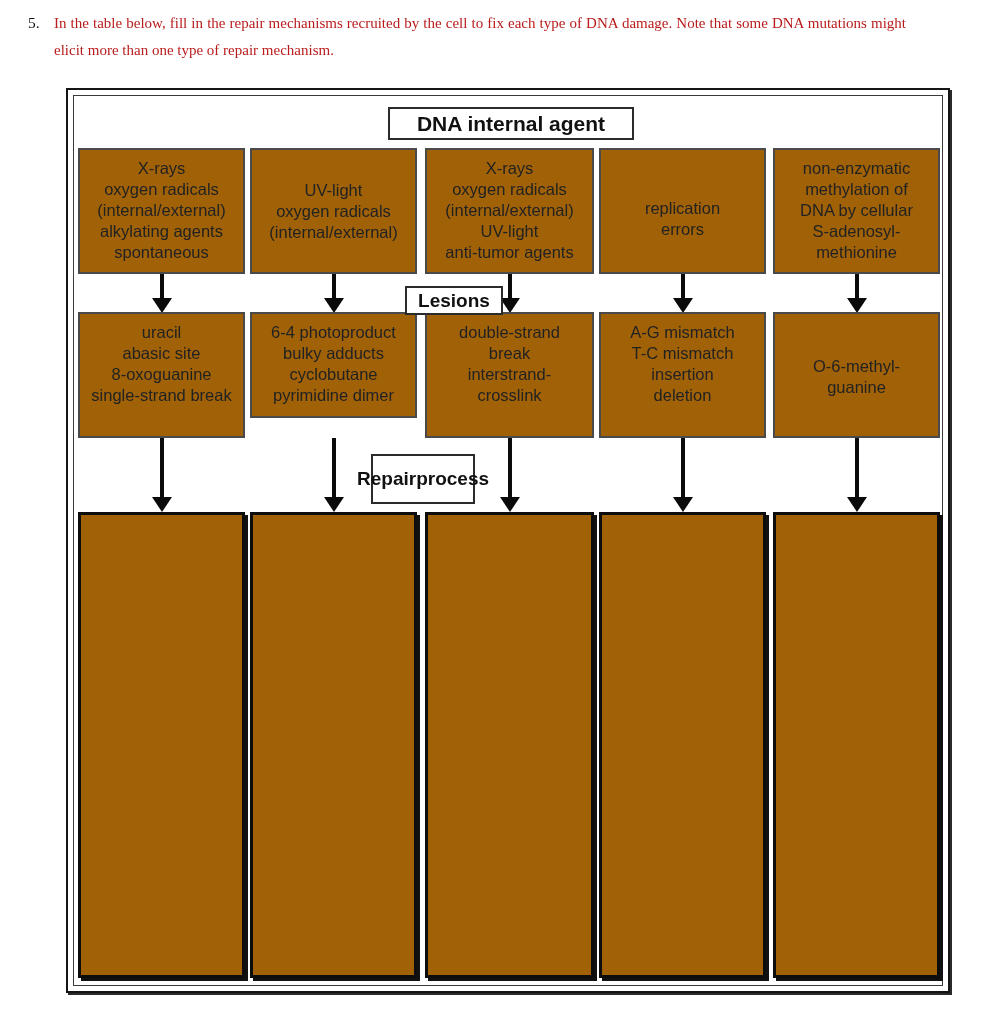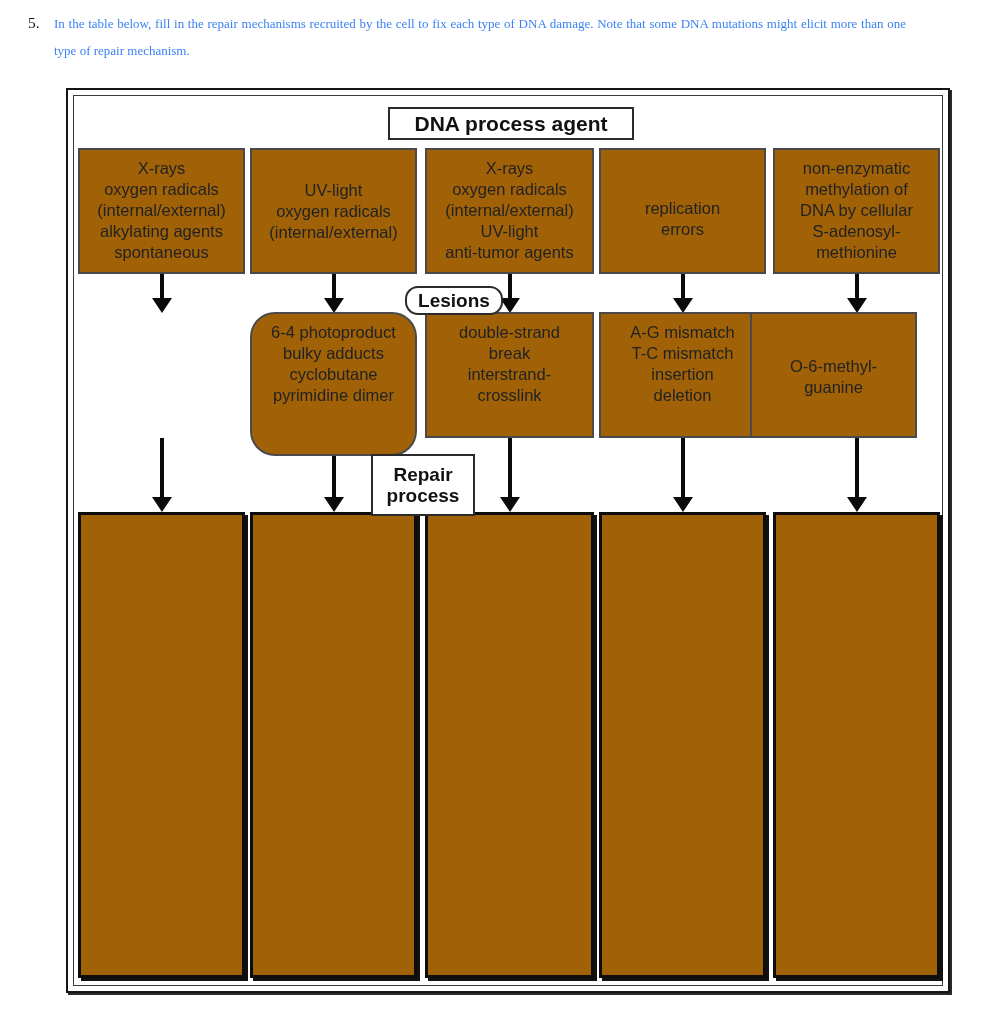--- a/index.html
+++ b/index.html
@@ -29,25 +29,25 @@
   .q-number {
     font-size: 15.5px;
     line-height: 26px;
     width: 26px;
     flex: 0 0 26px;
     font-family: "Liberation Serif", serif;
     font-weight: 400;
     color: #111;
   }
   .q-text {
-    font-size: 13px;
+    font-size: 15px;
     line-height: 27px;
     text-align: justify;
     font-family: "Liberation Serif", serif;
-    color: #3b82f6;
+    color: #b91c1c;
     width: 852px;
   }
 
   
   .diagram-frame {
     position: absolute;
     left: 66px;
     top: 88px;
     width: 884px;
     height: 905px;
@@ -87,29 +87,28 @@
     width: 246px;
     height: 33px;
     font-size: 21px;
   }
   #label-lesions {
     left: 337px;
     top: 196px;
     width: 98px;
     height: 29px;
     font-size: 19px;
-    border-radius: 13px;
   }
   #label-repair {
     left: 303px;
     top: 364px;
     width: 104px;
-    height: 62px;
+    height: 50px;
     font-size: 19px;
-    flex-direction: column;
+    flex-direction: row;
   }
 
   
   .box {
     position: absolute;
     border: 2px solid #4a4a4a;
     background: #a16207;
     box-sizing: border-box;
     display: flex;
     align-items: flex-start;
@@ -159,21 +158,21 @@
 <body>
 
 <div class="question">
   <div class="q-number">5.</div>
   <div class="q-text">In the table below, fill in the repair mechanisms recruited by the cell to fix each type of DNA damage. Note that some DNA mutations might elicit more than one type of repair mechanism.</div>
 </div>
 
 <div class="diagram-frame">
   <div class="frame-inner"></div>
 
-  <div class="stage-label" id="label-agent">DNA process agent</div>
+  <div class="stage-label" id="label-agent">DNA internal agent</div>
 
   <div class="stage-label" id="label-lesions">Lesions</div>
 
   <div class="stage-label" id="label-repair">
     <span>Repair</span>
     <span>process</span>
   </div>
 
   <div class="box" style="left:10px;  top:58px; width:167px; height:126px;">
     <span class="lines">X-rays
@@ -220,39 +219,45 @@
   </div>
   <div class="arrow" style="left:595px; top:184px; width:40px; height:39px;">
     <div class="shaft" style="height:26px;"></div>
       <div class="head"></div>
   </div>
   <div class="arrow" style="left:769px; top:184px; width:40px; height:39px;">
     <div class="shaft" style="height:26px;"></div>
       <div class="head"></div>
   </div>
 
-  <div class="box" style="left:182px; top:222px; width:167px; height:144px;border-radius:25px;">
+  <div class="box" style="left:10px;  top:222px; width:167px; height:126px;">
+    <span class="lines">uracil
+abasic site
+8-oxoguanine
+single-strand break</span>
+  </div>
+  <div class="box" style="left:182px; top:222px; width:167px; height:106px;">
     <span class="lines">6-4 photoproduct
 bulky adducts
 cyclobutane
 pyrimidine dimer</span>
   </div>
   <div class="box" style="left:531px; top:222px; width:167px; height:126px;">
     <span class="lines">A-G mismatch
 T-C mismatch
 insertion
 deletion</span>
   </div>
   <div class="box" style="left:357px; top:222px; width:169px; height:126px;">
     <span class="lines">double-strand
 break
 interstrand-
 crosslink</span>
   </div>
-  <div class="box" style="left:682px; top:222px; width:167px; height:126px; align-items:center; padding-top:4px;">
+  <div class="box" style="left:705px; top:222px; width:167px; height:126px; align-items:center; padding-top:4px;">
     <span class="lines">O-6-methyl-
 guanine</span>
   </div>
 
   <div class="arrow" style="left:74px; top:348px; width:40px; height:74px;">
     <div class="shaft" style="height:60px;"></div>
       <div class="head"></div>
   </div>
   <div class="arrow" style="left:246px; top:348px; width:40px; height:74px;">
     <div class="shaft" style="height:60px;"></div>

